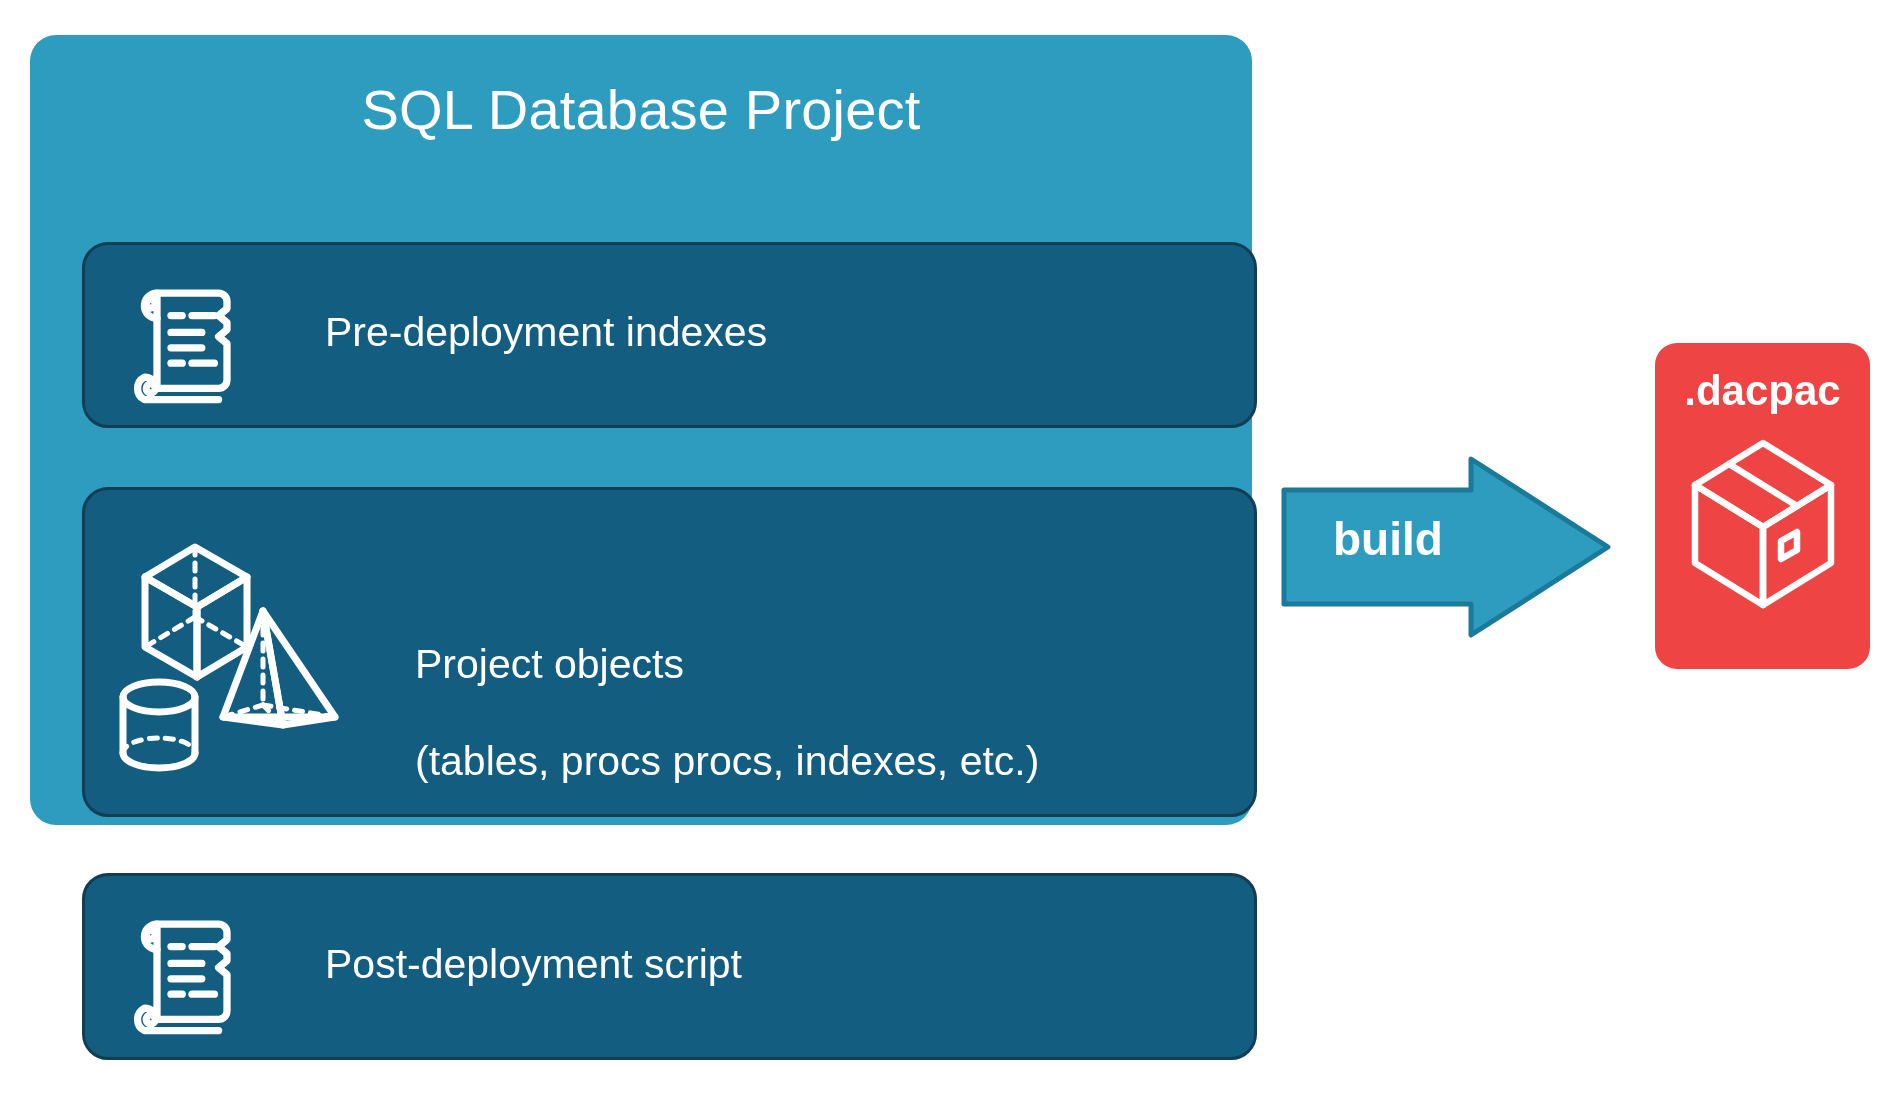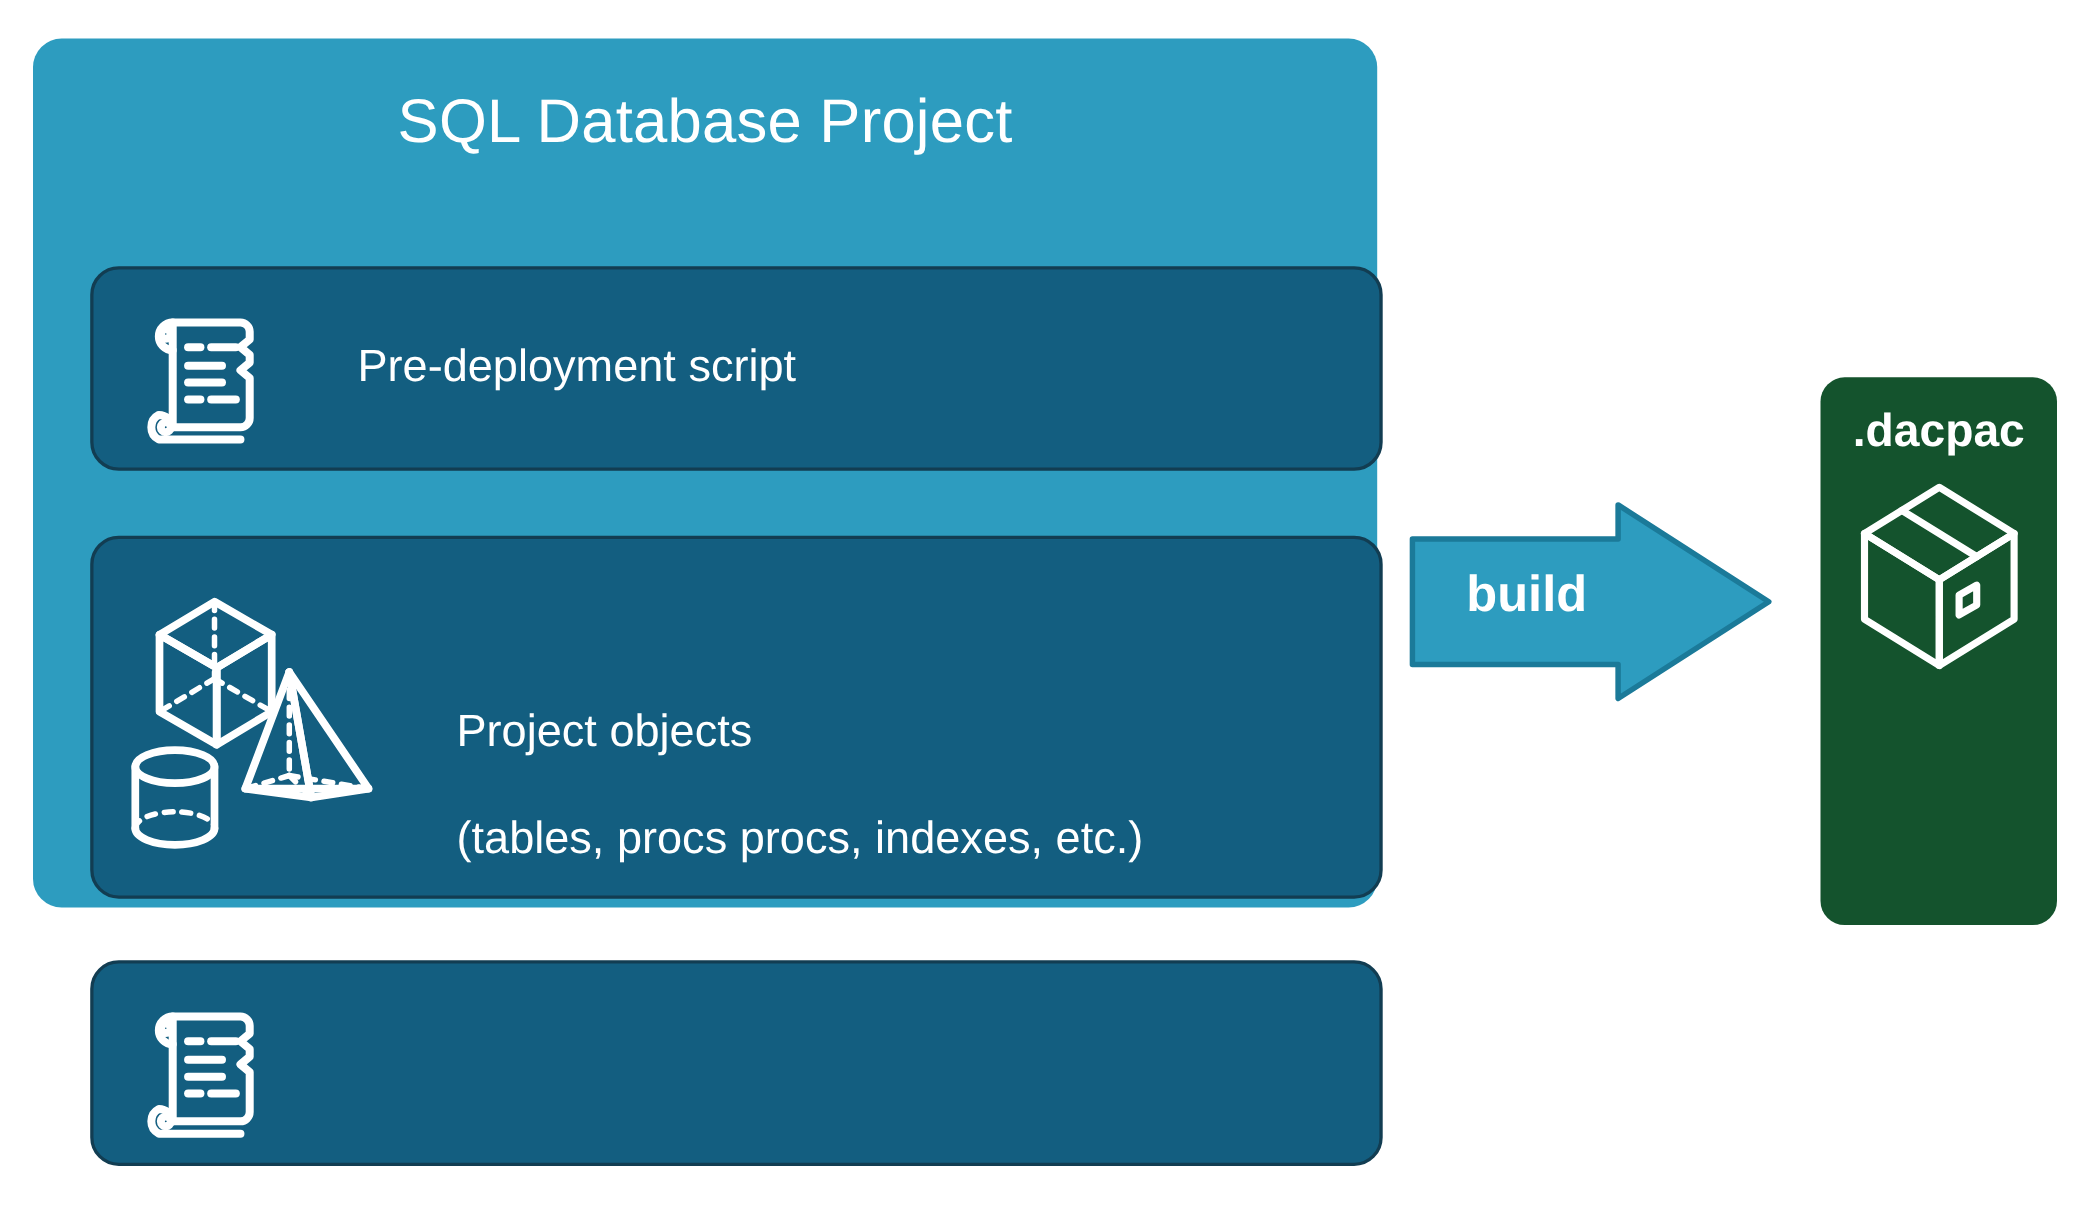--- a/index.html
+++ b/index.html
@@ -107,22 +107,22 @@
     font-weight: bold;
     font-family: "Liberation Sans", sans-serif;
   }
 
   
   .dacpac-box {
     position: absolute;
     left: 1655px;
     top: 343px;
     width: 215px;
-    height: 498px;
-    background: #14532d;
+    height: 326px;
+    background: #ef4444;
     border-radius: 22px;
     box-sizing: border-box;
   }
   .dacpac-title {
     position: absolute;
     left: 0;
     top: 24px;
     width: 215px;
     text-align: center;
     color: #ffffff;
@@ -158,21 +158,21 @@
           <circle cx="25.5" cy="86" r="3.2"></circle>
 
           <path d="M40 34 h8"></path>
           <path d="M55 34 h16"></path>
           <path d="M40 46 h22"></path>
           <path d="M40 57 h22"></path>
           <path d="M40 68 h8"></path>
           <path d="M55 68 h16"></path>
         </svg>
       </span>
-      <div class="card-label label-pre">Pre-deployment script</div>
+      <div class="card-label label-pre">Pre-deployment indexes</div>
     </div>
 
     <div class="card card-obj">
       <span class="card-icon icon-objects">
         <svg width="290" height="280" viewBox="0 0 290 280" fill="none" stroke="#ffffff" stroke-width="7" stroke-linecap="round" stroke-linejoin="round">
 
           <g>
 
             <path d="M38 62 L88 32 L140 62 L90 92 Z"></path>
 
@@ -223,20 +223,21 @@
           <path d="M30 86 a9 9 0 0 0 -9 -8 a9 9 0 0 0 0 16 H74"></path>
           <circle cx="25.5" cy="86" r="3.2"></circle>
           <path d="M40 34 h8"></path>
           <path d="M55 34 h16"></path>
           <path d="M40 46 h22"></path>
           <path d="M40 57 h22"></path>
           <path d="M40 68 h8"></path>
           <path d="M55 68 h16"></path>
         </svg>
       </span>
+      <div class="card-label label-post">Post-deployment script</div>
     </div>
 
   </div>
 
   <span class="build-arrow">
     <svg width="330" height="182" viewBox="0 0 330 182">
       <polygon points="3,34 190,34 190,3 327,91 190,179 190,148 3,148" fill="#2d9cbf" stroke="#1b7a99" stroke-width="5" stroke-linejoin="round"></polygon>
     </svg>
   </span>
   <div class="build-text">build</div>

